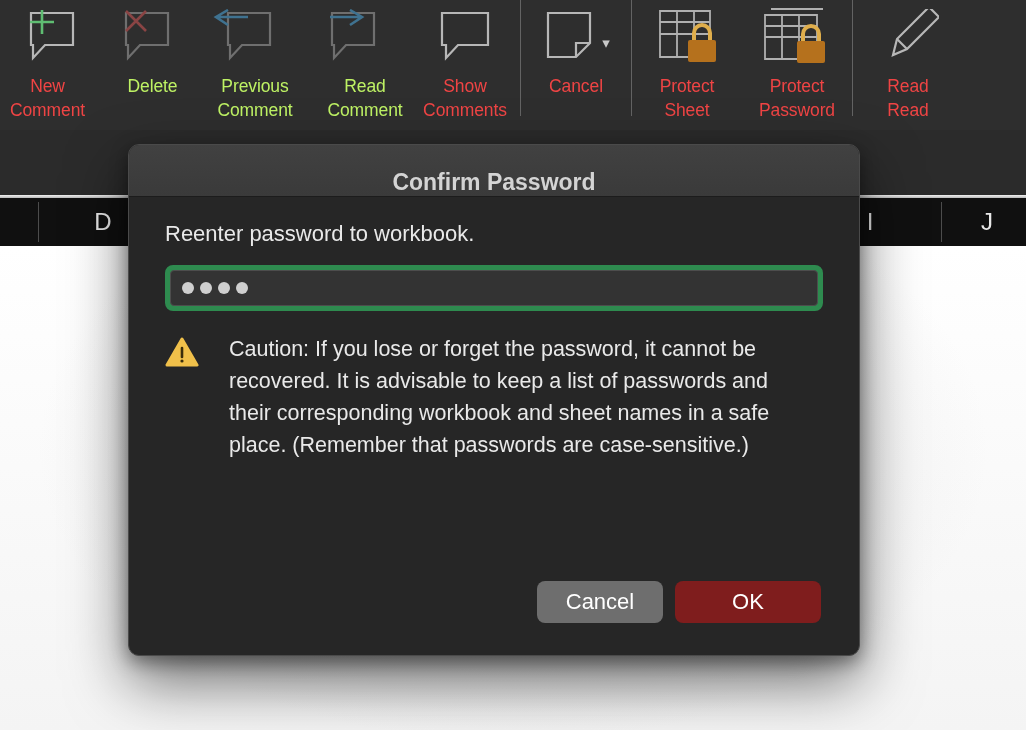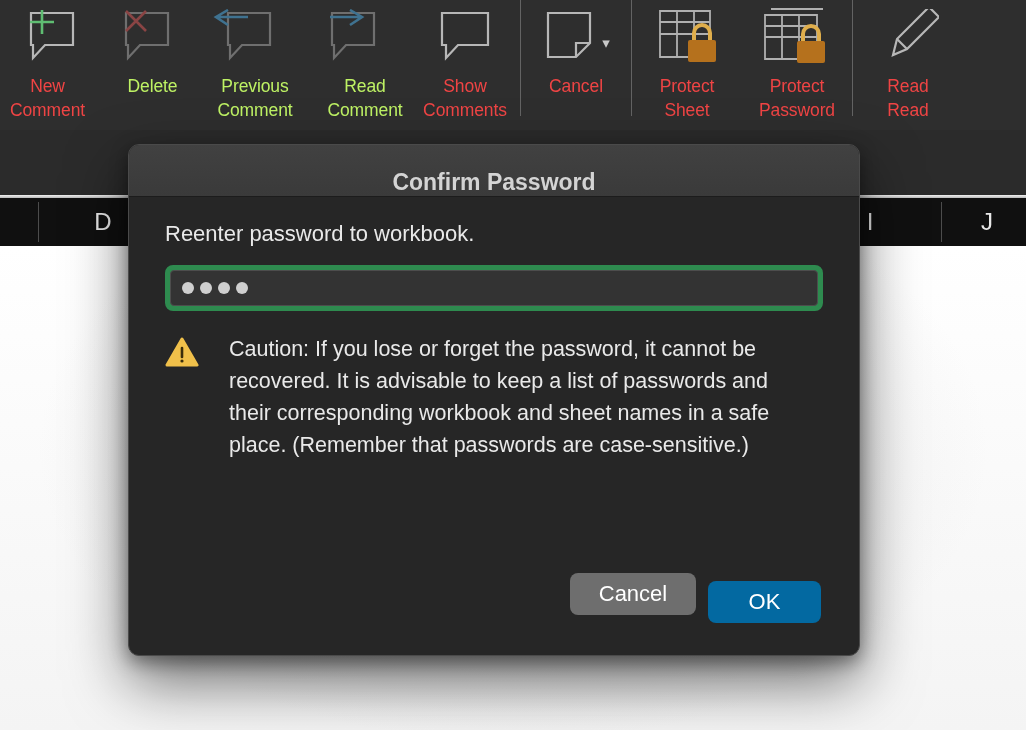--- a/index.html
+++ b/index.html
@@ -181,23 +181,22 @@
     font-size: 22px;
     color: #ffffff;
     height: 42px;
     cursor: pointer;
   }
   #btn-cancel {
     background: #6e6e6e;
     width: 126px;
   }
   #btn-ok {
-    background: #0369a1;
-    width: 113px;
-    margin-top: 8px;
+    background: #7f1d1d;
+    width: 146px;
   }
 </style>
 </head>
 <body>
 
 <div id="screen">
 
   <div id="formula-band"></div>
 
   <div id="colheaders">

